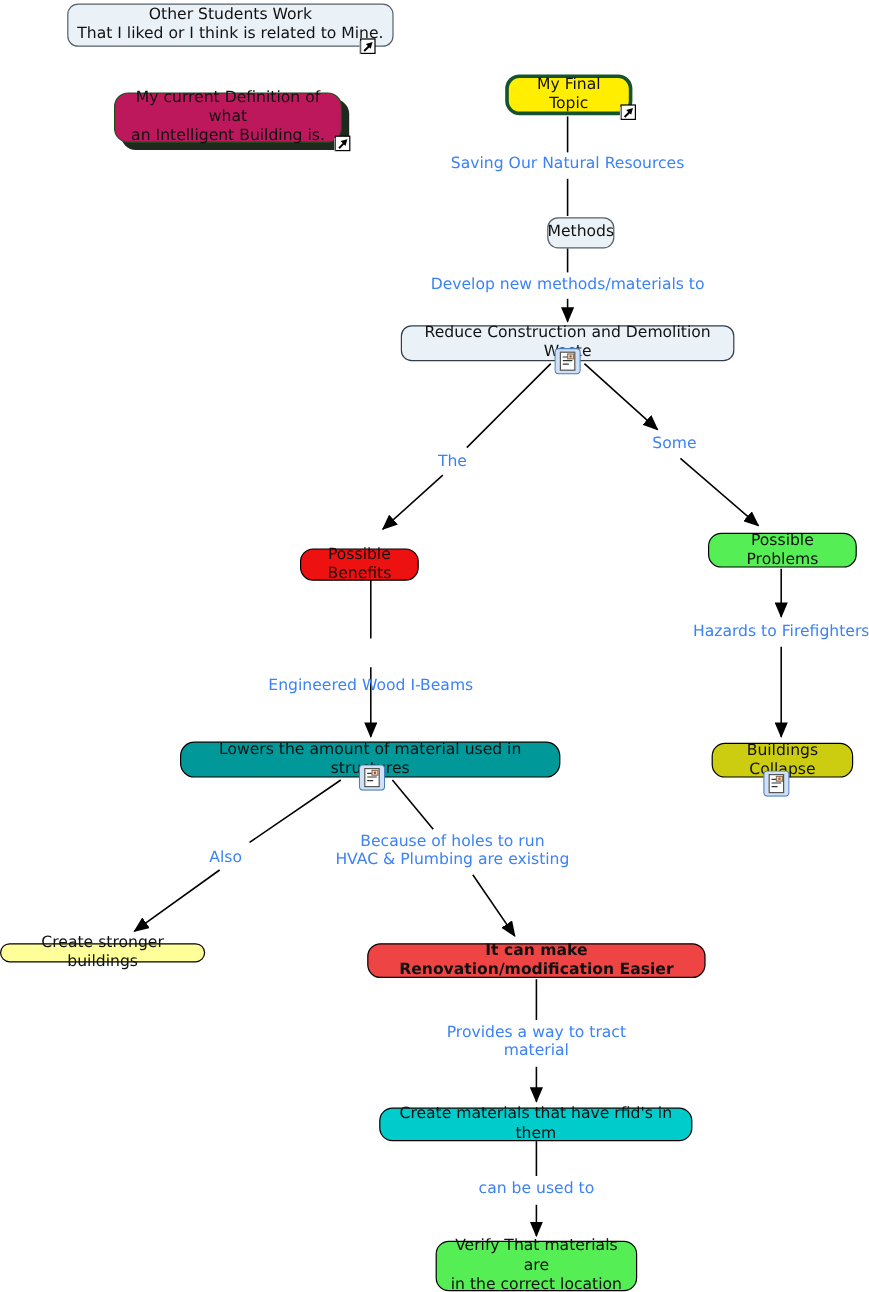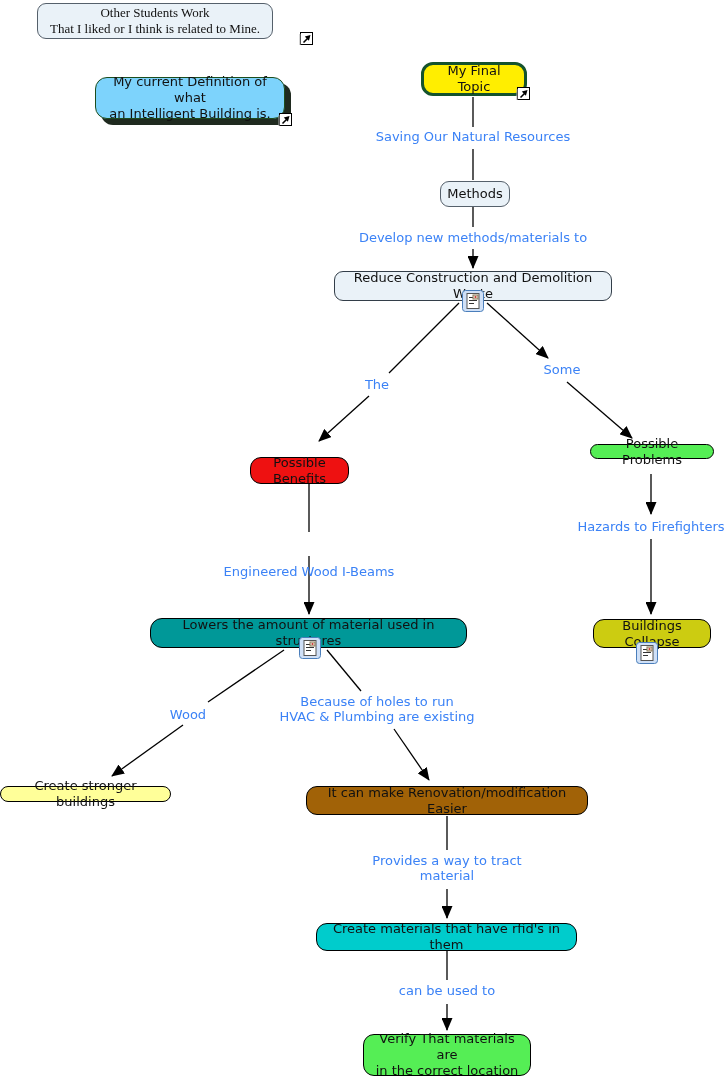--- a/index.html
+++ b/index.html
@@ -11,28 +11,28 @@
   .node{
     position:absolute;z-index:3;display:flex;align-items:center;justify-content:center;
     text-align:center;font-size:13px;line-height:16px;white-space:pre-line;
     border:1px solid #000;border-radius:11px;box-sizing:border-box;padding:2px 6px;
   }
   .phrase{
     position:absolute;z-index:2;font-size:13px;line-height:15px;color:#3b82f6;
     text-align:center;white-space:pre-line;
   }
   .pale{background:#eaf2f8;border-color:#55606b;}
-  .n-other{left:37px;top:3px;width:236px;height:36px;border-radius:9px;font-family:Liberation Serif, serif;}
+  .n-other{left:56px;top:3px;width:272px;height:36px;border-radius:9px;}
   .n-def{left:95px;top:77px;width:190px;height:42px;border-radius:12px;border-color:#1d4d1d;
          box-shadow:6px 6px 0 #1f2a1f;}
   .n-final{left:421px;top:62px;width:106px;height:34px;border:3px solid #14532d;border-radius:12px;}
-  .n-methods{left:440px;top:181px;width:70px;height:26px;border-radius:9px;}
+  .n-methods{left:456px;top:181px;width:56px;height:26px;border-radius:9px;}
   .n-reduce{left:334px;top:271px;width:278px;height:30px;border-radius:9px;border-color:#333e49;}
   .n-benefits{left:250px;top:457px;width:99px;height:27px;}
-  .n-problems{left:590px;top:444px;width:124px;height:15px;}
+  .n-problems{left:590px;top:444px;width:124px;height:29px;}
   .n-lowers{left:150px;top:618px;width:317px;height:30px;border-radius:12px;}
   .n-collapse{left:593px;top:619px;width:118px;height:29px;}
   .n-stronger{left:0px;top:786px;width:171px;height:16px;}
   .n-renov{left:306px;top:786px;width:282px;height:29px;}
   .n-rfid{left:316px;top:923px;width:261px;height:28px;}
   .n-verify{left:363px;top:1034px;width:168px;height:42px;}
   .p-saving{left:373px;top:129px;width:200px;}
   .p-develop{left:353px;top:230px;width:240px;}
   .p-the{left:357px;top:377px;width:40px;}
   .p-some{left:532px;top:362px;width:60px;}
@@ -81,53 +81,53 @@
       <line x1="447" y1="816" x2="447" y2="850"></line>
       <line x1="447" y1="889" x2="447" y2="918" marker-end="url(#arw)"></line>
       <line x1="447" y1="951" x2="447" y2="980"></line>
       <line x1="447" y1="1004" x2="447" y2="1030" marker-end="url(#arw)"></line>
     </g>
   </svg>
 
   <div class="node pale n-other" style="background-color: rgb(234, 242, 248);">Other Students Work
 That I liked or I think is related to Mine.</div>
 
-  <div class="node n-def" style="background-color: #7dd3fc;">My current Definition of what
+  <div class="node n-def" style="background-color: #be185d;">My current Definition of what
 an Intelligent Building is.</div>
 
   <div class="node n-final" style="background-color: rgb(255, 238, 0);">My Final Topic</div>
 
   <div class="node pale n-methods" style="background-color: rgb(234, 242, 248);">Methods</div>
 
   <div class="node pale n-reduce" style="background-color: rgb(234, 242, 248);">Reduce Construction and Demolition Waste</div>
 
   <div class="node n-benefits" style="background-color: rgb(238, 17, 17);">Possible Benefits</div>
 
   <div class="node n-problems" style="background-color: rgb(85, 238, 85);">Possible Problems</div>
 
   <div class="node n-lowers" style="background-color: rgb(0, 152, 152);">Lowers the amount of material used in structures</div>
 
   <div class="node n-collapse" style="background-color: rgb(204, 204, 17);">Buildings Collapse</div>
 
   <div class="node n-stronger" style="background-color: rgb(255, 255, 153);">Create stronger buildings</div>
 
-  <div class="node n-renov" style="background-color: #a16207;">It can make Renovation/modification Easier</div>
+  <div class="node n-renov" style="background-color: #ef4444; font-weight: bold;">It can make Renovation/modification Easier</div>
 
   <div class="node n-rfid" style="background-color: rgb(0, 204, 204);">Create materials that have rfid's in them</div>
 
   <div class="node n-verify" style="background-color: rgb(85, 238, 85);">Verify That materials are
 in the correct location</div>
 
   <div class="phrase p-saving">Saving Our Natural Resources</div>
   <div class="phrase p-develop">Develop new methods/materials to</div>
   <div class="phrase p-the">The</div>
   <div class="phrase p-some">Some</div>
   <div class="phrase p-eng">Engineered Wood I-Beams</div>
   <div class="phrase p-hazards">Hazards to Firefighters</div>
-  <div class="phrase p-also">Wood</div>
+  <div class="phrase p-also">Also</div>
   <div class="phrase p-because">Because of holes to run
 HVAC &amp; Plumbing are existing</div>
   <div class="phrase p-provides">Provides a way to tract
 material</div>
   <div class="phrase p-canbe">can be used to</div>
 
   <div class="icon i-res-reduce">
     <svg width="22" height="22" viewBox="0 0 22 22">
       <rect x="0.5" y="0.5" width="21" height="21" rx="3" fill="#cfe0f7" stroke="#4a7ebb"></rect>
       <rect x="5" y="3.5" width="12" height="15" fill="#fff" stroke="#555"></rect>

